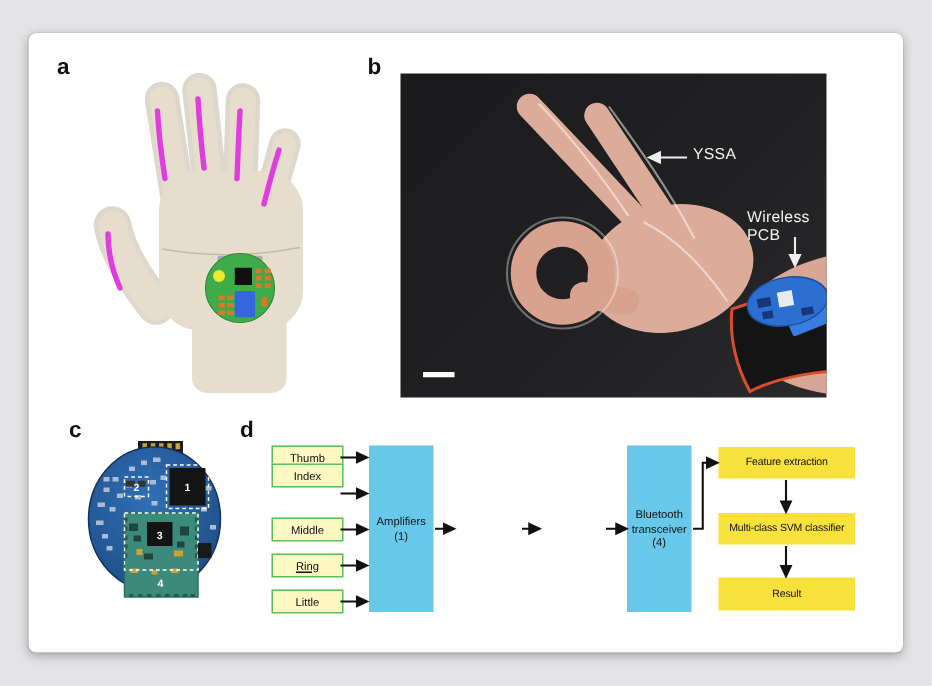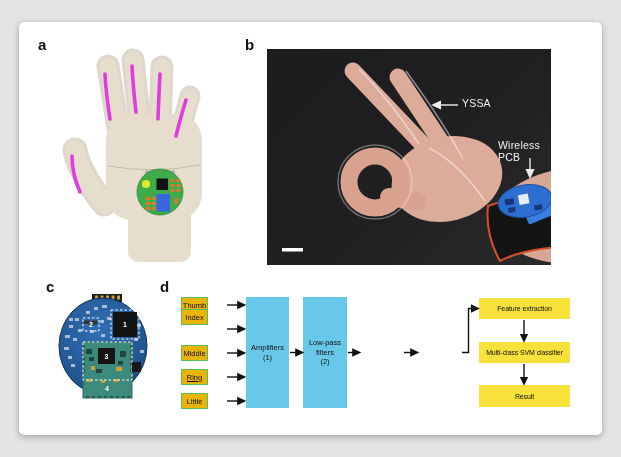--- a/index.html
+++ b/index.html
@@ -6,21 +6,21 @@
   .stage{position:relative;width:621px;height:457px;background:#e4e4e6;overflow:hidden;
          font-family:"Liberation Sans","DejaVu Sans",sans-serif;color:#111;}
   .card{position:absolute;left:19px;top:22px;width:583px;height:413px;background:#ffffff;
         border-radius:5px;box-shadow:0 2px 7px rgba(0,0,0,.28),0 0 1px rgba(0,0,0,.25);}
   .plabel{position:absolute;font-size:15px;font-weight:bold;line-height:14px;}
   
   .photo{position:absolute;left:267px;top:49px;width:284px;height:216px;
          background:linear-gradient(135deg,#1c1c1e 0%,#202022 55%,#2a2a2c 100%);overflow:hidden;}
   .photo-label{position:absolute;color:#f0f0f0;font-size:10.5px;letter-spacing:.2px;}
   
-  .inbox{position:absolute;left:181px;width:27px;height:16px;background:#eab308;border:1px solid #58bf58;
+  .inbox{position:absolute;left:181px;width:48px;height:16px;background:#fef9c3;border:1px solid #58bf58;
          box-sizing:border-box;font-size:7.5px;display:flex;align-items:center;justify-content:center;}
   .pblock{position:absolute;top:297px;height:111px;background:#68c8ea;display:flex;align-items:center;
           justify-content:center;text-align:center;font-size:7.5px;line-height:1.25;white-space:pre-line;}
   .outbox{position:absolute;left:479px;width:91px;background:#f9e13c;display:flex;align-items:center;
           justify-content:center;font-size:7px;white-space:nowrap;letter-spacing:-.1px;}
   .overlay{position:absolute;left:0;top:0;pointer-events:none;}
   svg{display:block;}
 </style>
 </head>
 <body>
@@ -242,23 +242,23 @@
   </svg>
 
   <div class="inbox" style="top:297px;">Thumb</div>
   <div class="inbox" style="top:309px;">Index</div>
   <div class="inbox" style="top:345px;">Middle</div>
   <div class="inbox" style="top:369px;text-decoration:underline;">Ring</div>
   <div class="inbox" style="top:393px;">Little</div>
 
   <div class="pblock" style="left:246px;width:43px;">Amplifiers
 (1)</div>
-  <div class="pblock" style="left:303px;width:44px;">Low-pass
-filters
-(2)</div>
+  <div class="pblock" style="left:418px;width:43px;">Bluetooth
+transceiver
+(4)</div>
 
   <div class="outbox" style="top:298px;height:21px;">Feature extraction</div>
   <div class="outbox" style="top:342px;height:21px;">Multi-class SVM classifier</div>
   <div class="outbox" style="top:385px;height:22px;">Result</div>
 
   <svg class="overlay" width="621" height="457" viewBox="0 0 621 457">
     <defs>
       <marker id="ah" viewBox="0 0 8 8" refX="1.5" refY="4" markerWidth="7" markerHeight="7" orient="auto">
         <path d="M0,0.5 L7.5,4 L0,7.5 Z" fill="#111"></path>
       </marker>

